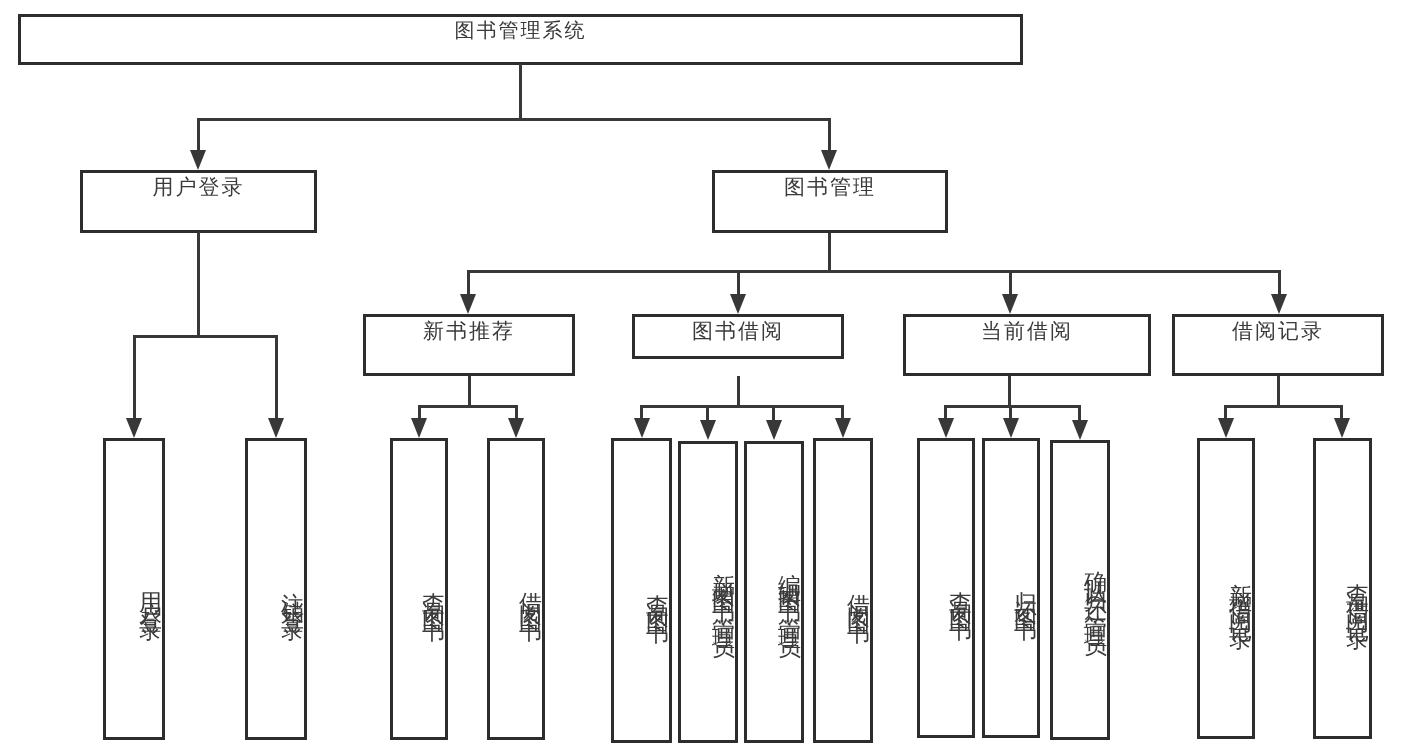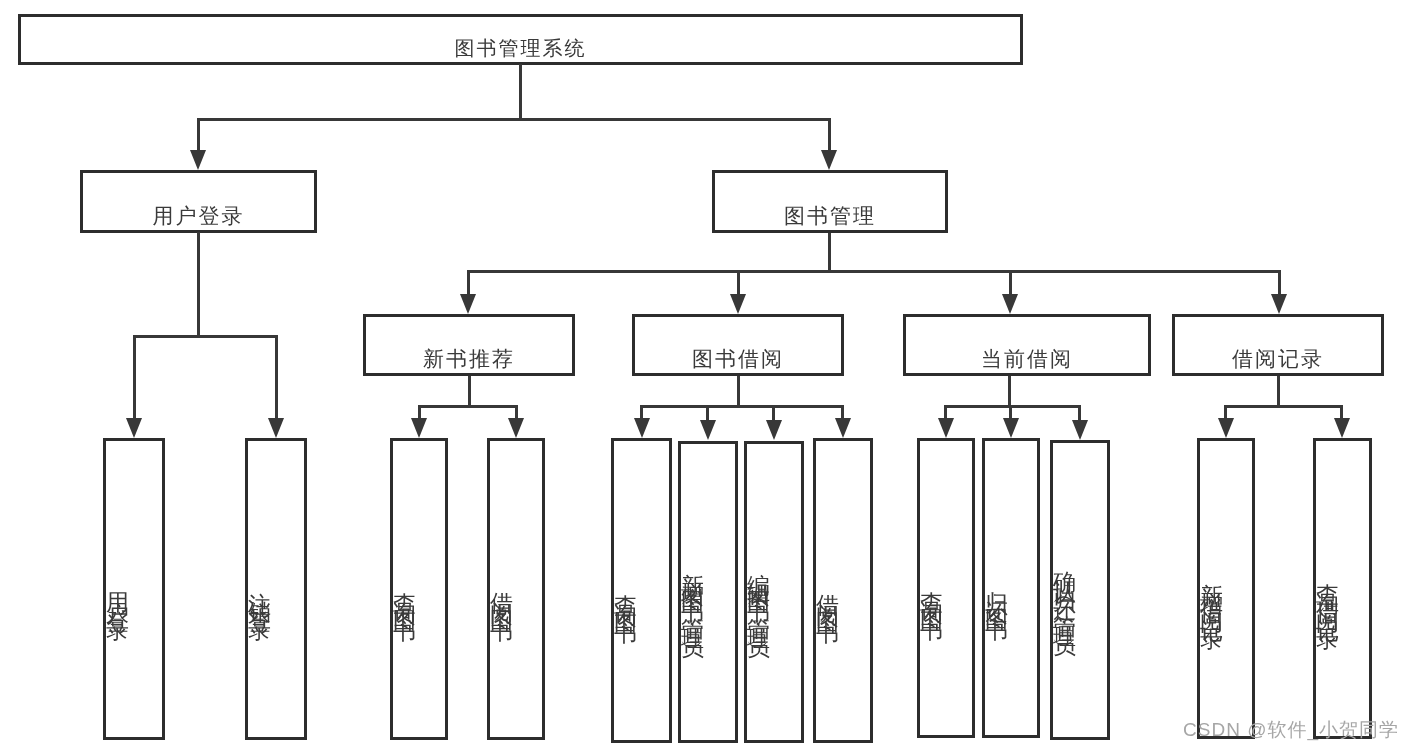--- a/index.html
+++ b/index.html
@@ -11,21 +11,21 @@
     overflow: hidden;
     font-family: "Liberation Sans", sans-serif;
     color: #333333;
   }
   .box {
     position: absolute;
     box-sizing: border-box;
     border: 3px solid #2d2d2d;
     background: #ffffff;
     display: flex;
-    align-items: flex-end;
+    align-items: flex-start;
     justify-content: center;
     text-align: center;
     font-size: 21px;
     letter-spacing: 2px;
     color: #3a3a3a;
   }
   .rootbox { font-size: 20px; }
   .vbox {
     writing-mode: vertical-rl;
     text-orientation: mixed;
@@ -73,21 +73,21 @@
   </div>
 
   <div class="box" style="left:712px; top:170px; width:236px; height:63px;">
     <span>图书管理</span>
   </div>
 
   <div class="box" style="left:363px; top:314px; width:212px; height:62px;">
     <span>新书推荐</span>
   </div>
 
-  <div class="box" style="left:632px; top:314px; width:212px; height:62px;">
+  <div class="box" style="left:632px; top:314px; width:212px; height:45px;">
     <span>图书借阅</span>
   </div>
 
   <div class="box" style="left:903px; top:314px; width:248px; height:62px;">
     <span>当前借阅</span>
   </div>
 
   <div class="box" style="left:1172px; top:314px; width:212px; height:62px;">
     <span>借阅记录</span>
   </div>
@@ -188,15 +188,14 @@
   <div class="vline" style="left:1078px; top:405px; height:16px;"></div>
   <div class="arrow" style="left:1072px; top:420px;"></div>
 
   <div class="vline" style="left:1277px; top:376px; height:31px;"></div>
   <div class="hline" style="left:1224px; top:405px; width:119px;"></div>
   <div class="vline" style="left:1224px; top:405px; height:16px;"></div>
   <div class="arrow" style="left:1218px; top:418px;"></div>
   <div class="vline" style="left:1340px; top:405px; height:16px;"></div>
   <div class="arrow" style="left:1334px; top:418px;"></div>
 
-  <div class="watermark">CSDN @软件_小贺同学</div>
 
 </div>
 
 </body></html>

